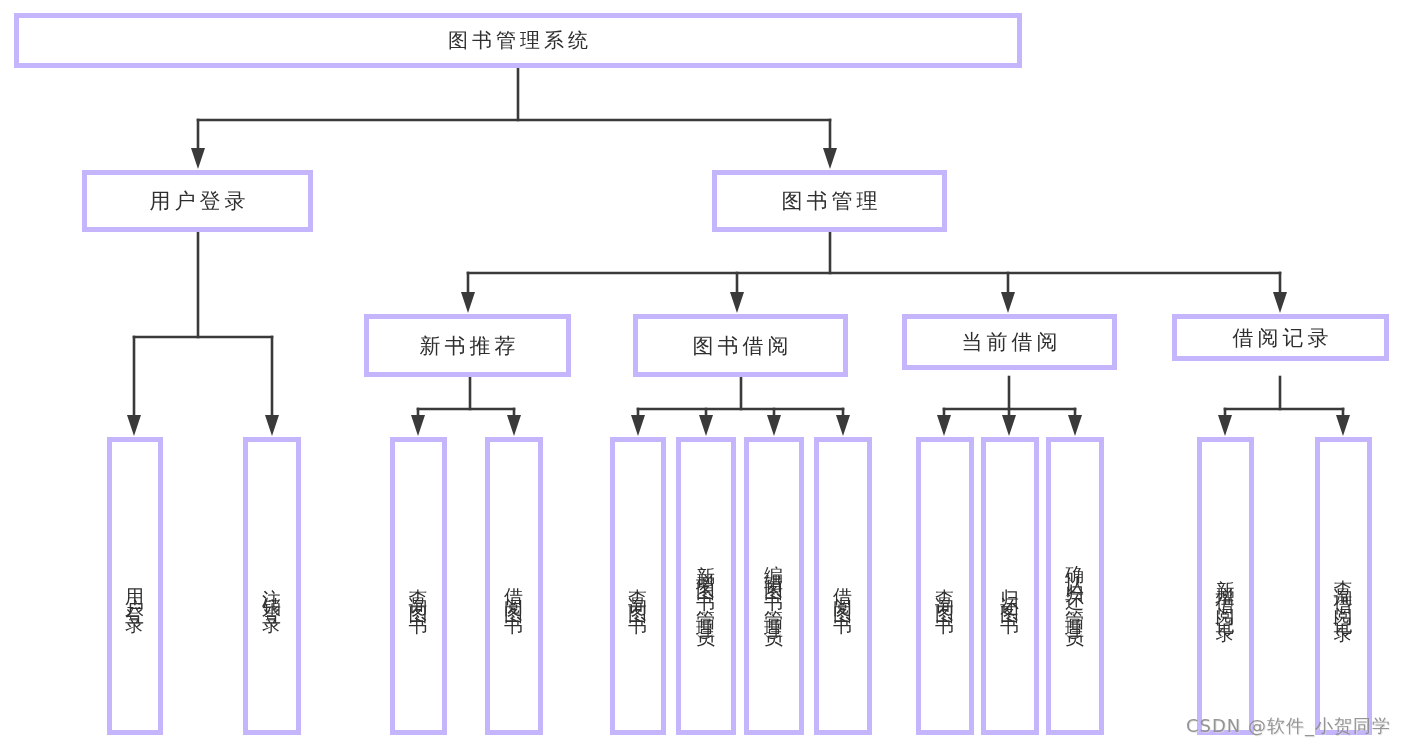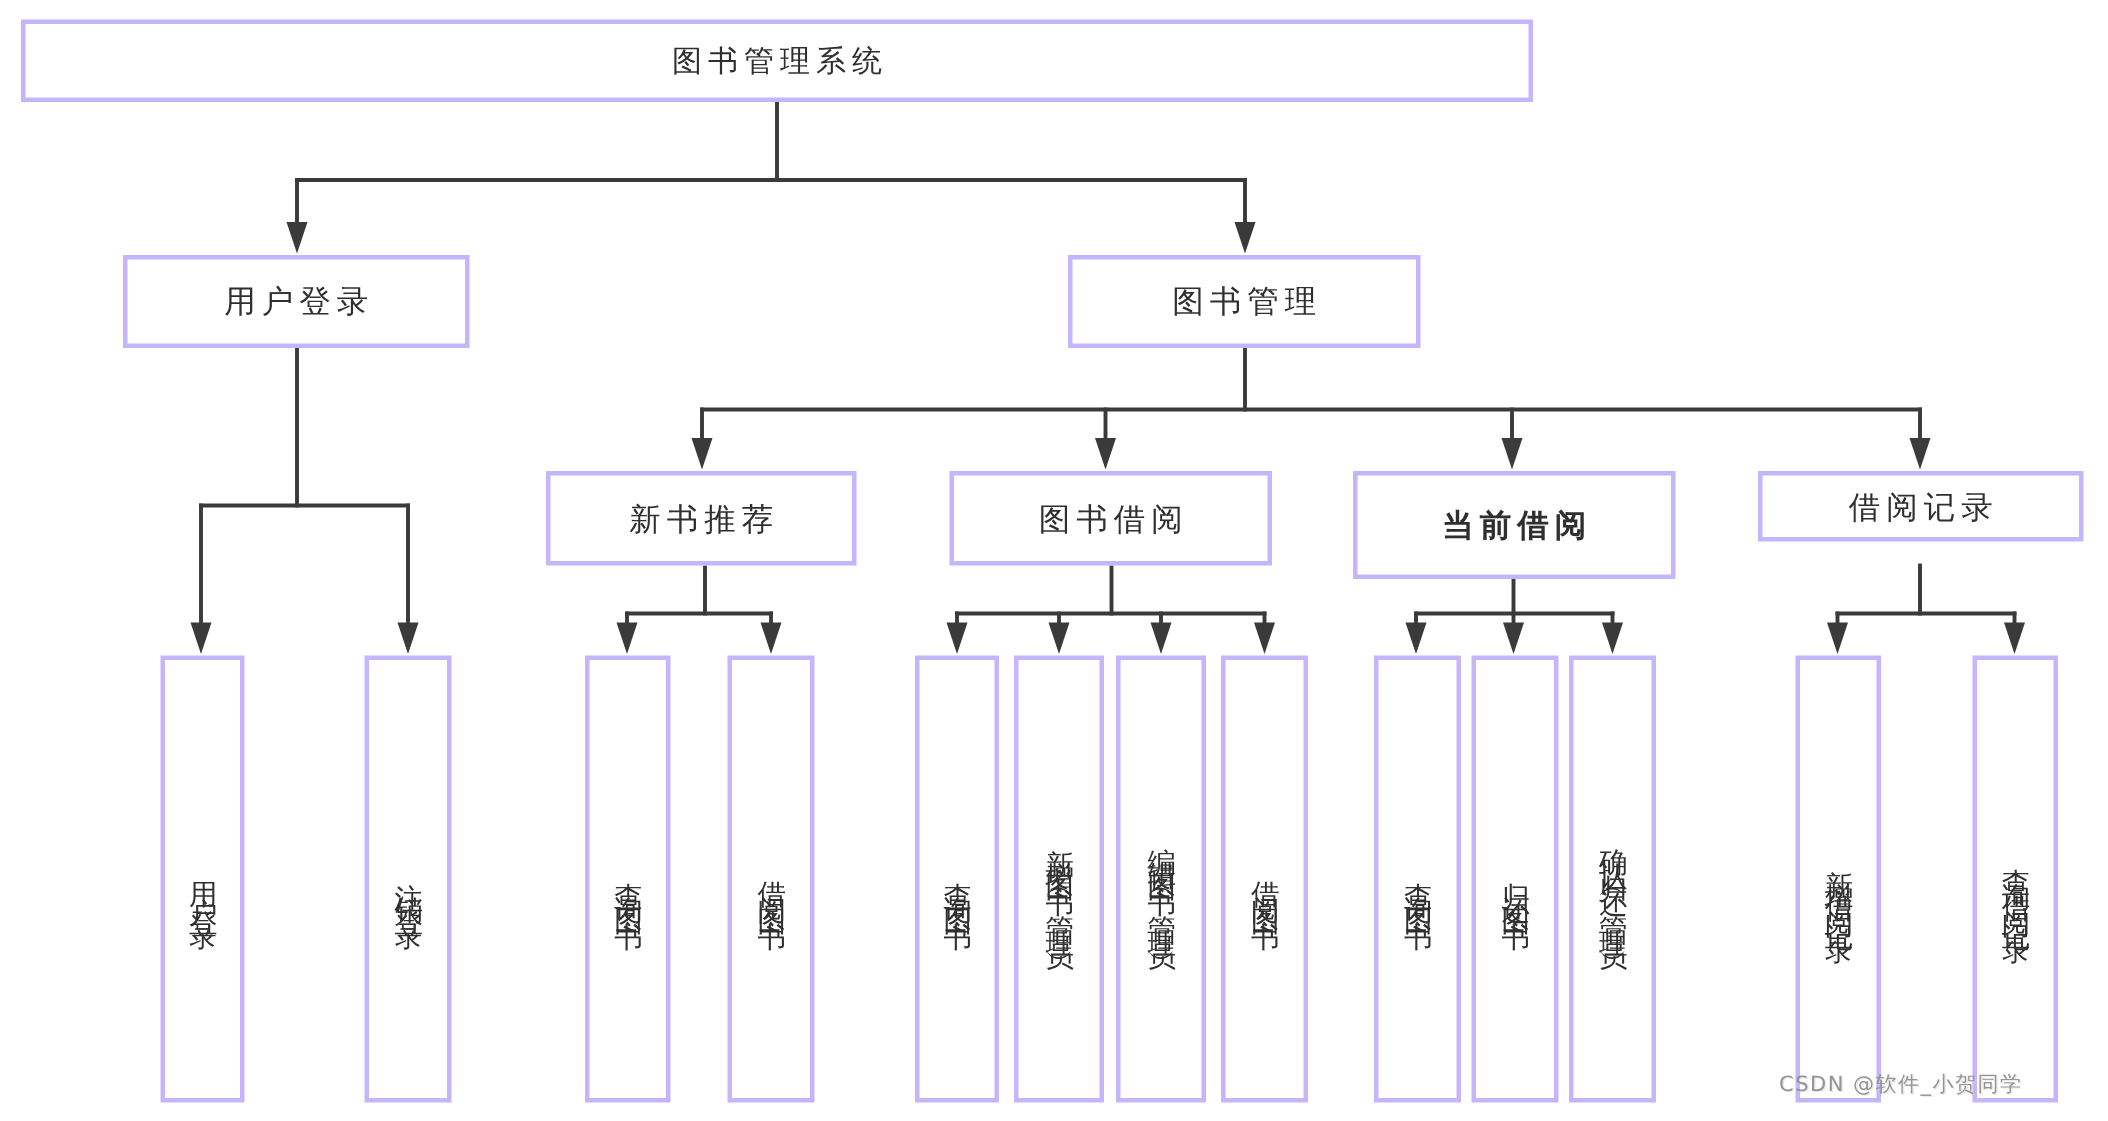--- a/index.html
+++ b/index.html
@@ -14,21 +14,21 @@
   #wires {
     position: absolute;
     left: 0; top: 0;
     width: 1405px; height: 747px;
     pointer-events: none;
   }
   .node {
     position: absolute;
     box-sizing: border-box;
     background: #ffffff;
-    border: 3px solid #c4b5fd;
+    border: 5px solid #c4b5fd;
     color: #2f2f2f;
     display: flex;
     align-items: center;
     justify-content: center;
   }
   .hbox {
     font-size: 21px;
     letter-spacing: 4px;
     white-space: nowrap;
     text-indent: 4px; 
@@ -40,21 +40,21 @@
     writing-mode: vertical-rl;
     font-size: 19px;
     letter-spacing: 9px;
     line-height: 1;
     padding-top: 9px; 
   }
   .watermark {
     position: absolute;
     left: 1186px;
     top: 714px;
-    font-size: 14px;
+    font-size: 18px;
     color: rgba(140,140,140,0.92);
     letter-spacing: 1px;
     white-space: nowrap;
     text-shadow: 1px 1px 0 rgba(220,220,220,0.6);
   }
 </style>
 </head>
 <body>
 
 <div id="canvas">
@@ -128,21 +128,21 @@
     </g>
   </svg>
 
   <div class="node hbox root" style="left:14px; top:13px; width:1008px; height:55px;">图书管理系统</div>
 
   <div class="node hbox" style="left:82px; top:170px; width:231px; height:62px;">用户登录</div>
   <div class="node hbox" style="left:712px; top:170px; width:235px; height:62px;">图书管理</div>
 
   <div class="node hbox" style="left:364px; top:314px; width:207px; height:63px;">新书推荐</div>
   <div class="node hbox" style="left:633px; top:314px; width:215px; height:63px;">图书借阅</div>
-  <div class="node hbox" style="left:902px; top:314px; width:215px; height:72px;font-weight:bold;">当前借阅</div>
+  <div class="node hbox" style="left:902px; top:314px; width:215px; height:56px;">当前借阅</div>
   <div class="node hbox" style="left:1172px; top:314px; width:217px; height:47px;">借阅记录</div>
 
   <div class="node vbox" style="left:107px; top:437px; width:56px; height:298px;">用户登录</div>
   <div class="node vbox" style="left:243px; top:437px; width:58px; height:298px;">注销登录</div>
 
   <div class="node vbox" style="left:390px; top:437px; width:57px; height:298px;">查询图书</div>
   <div class="node vbox" style="left:485px; top:437px; width:58px; height:298px;">借阅图书</div>
 
   <div class="node vbox" style="left:610px; top:437px; width:56px; height:298px;">查询图书</div>
   <div class="node vbox" style="left:676px; top:437px; width:60px; height:298px;">新增图书（管理员）</div>

